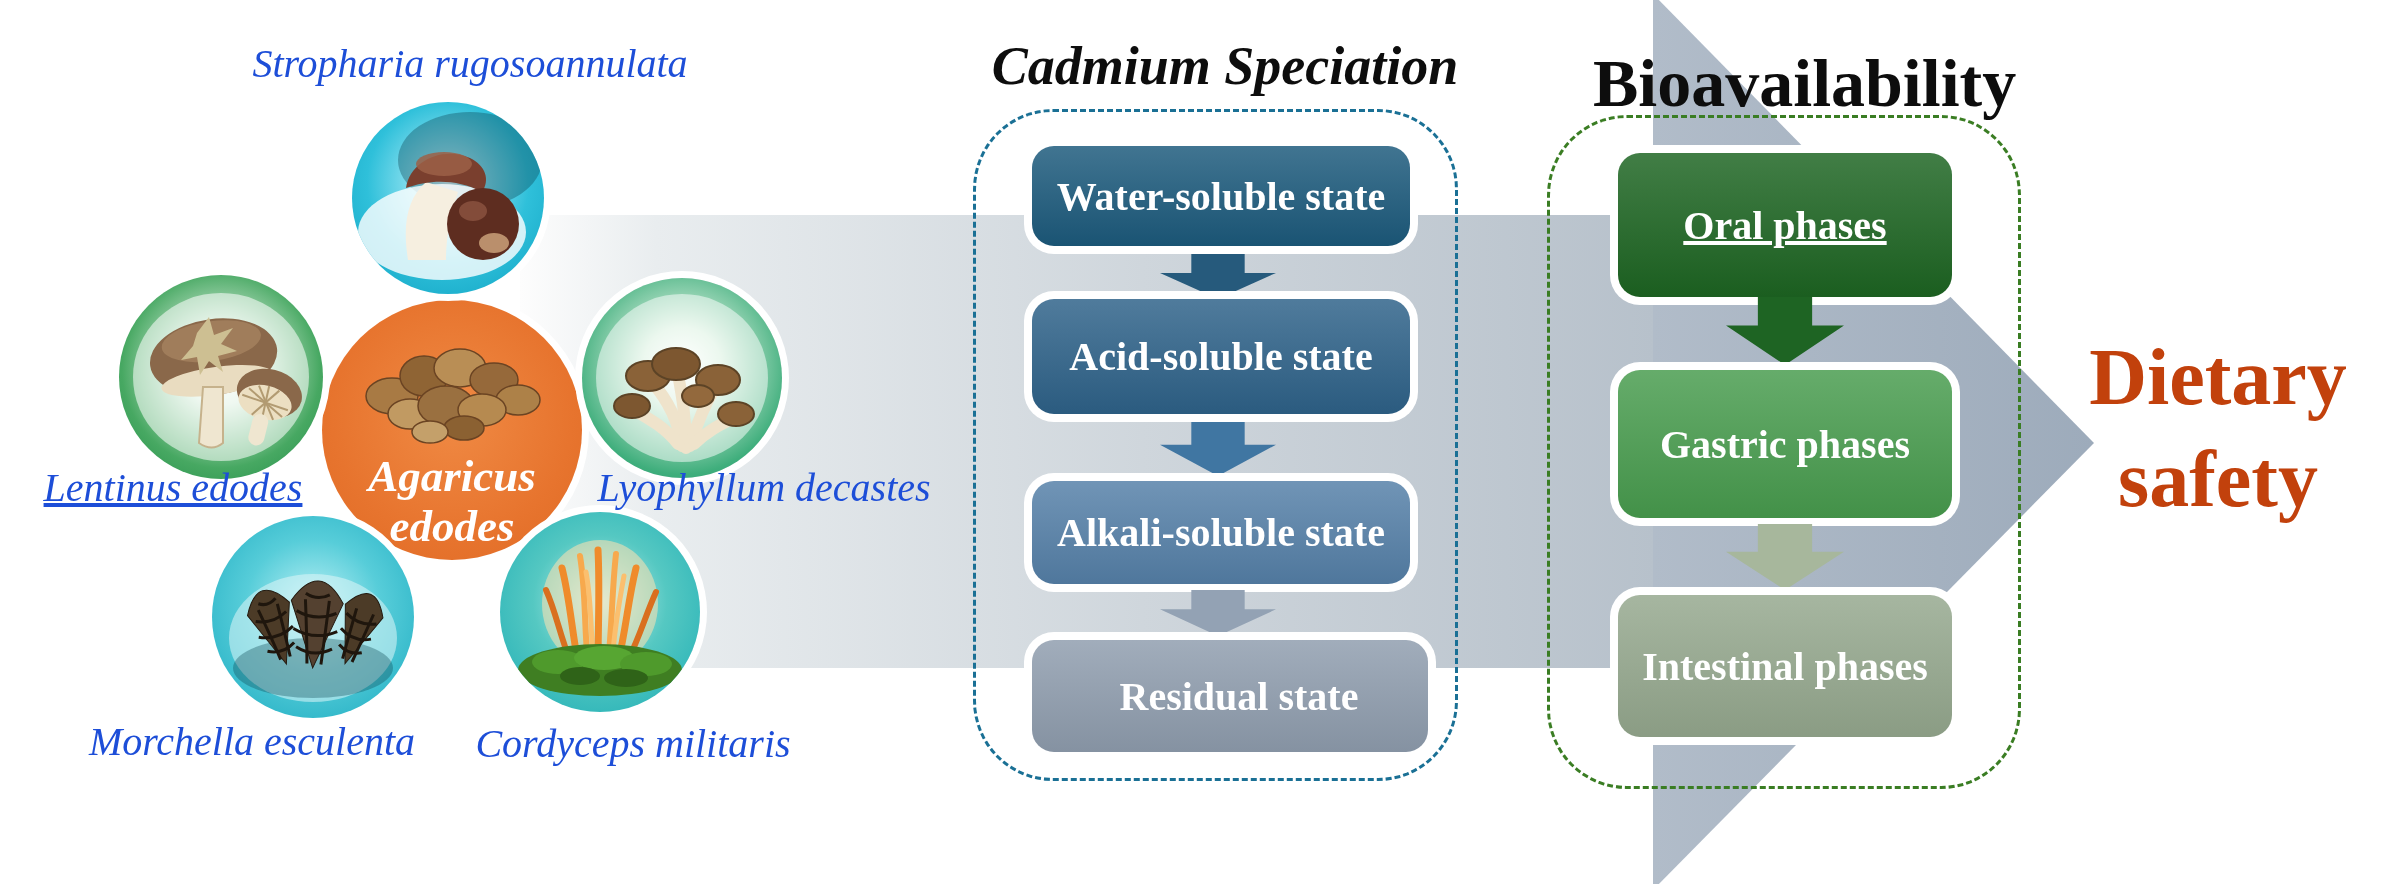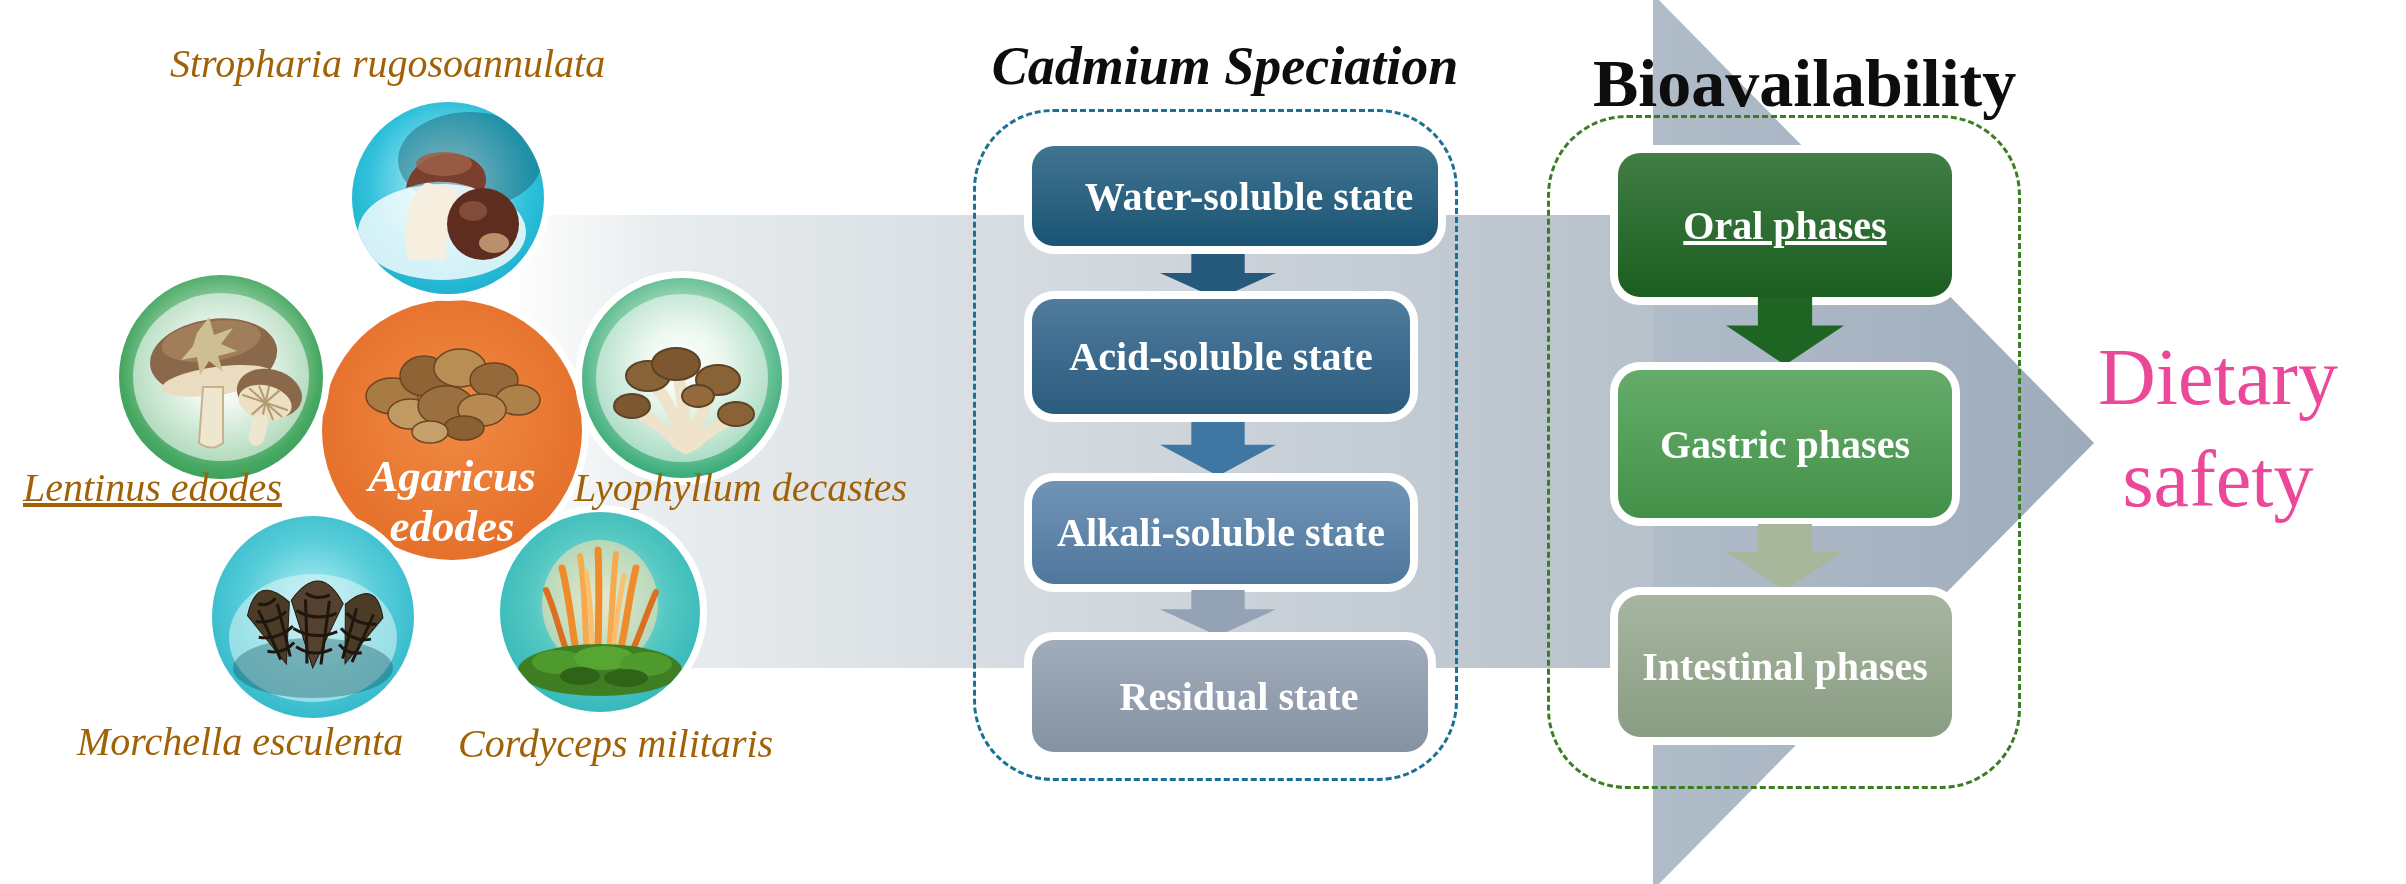--- a/index.html
+++ b/index.html
@@ -22,42 +22,42 @@
   #title-bio{left:1593px;top:48px;width:400px;font-size:68px;}
   
   .step{
     position:absolute;z-index:2;border-radius:22px;
     box-shadow:0 0 0 8px #ffffff;
     display:flex;align-items:center;justify-content:center;
     color:#ffffff;font-weight:bold;font-size:40px;text-align:center;
     background-image:linear-gradient(180deg, rgba(255,255,255,0.16), rgba(0,0,0,0.07));
   }
   .spec-step{left:1032px;width:378px;}
-  #spec-0{top:146px;height:100px;background-color:#1c5a7c;padding-left:28px;}
+  #spec-0{top:146px;height:100px;background-color:#1c5a7c;}
   #spec-1{top:299px;height:115px;background-color:#2e6289;}
   #spec-2{top:481px;height:103px;background-color:#5580a8;}
   #spec-3{top:640px;height:112px;background-color:#8f9dae;padding-left:18px;}
   .bio-step{left:1618px;width:334px;}
   #bio-0{top:153px;height:144px;background-color:#1d6522;text-decoration:underline;}
   #bio-1{top:370px;height:148px;background-color:#489c4e;}
   #bio-2{top:595px;height:142px;background-color:#95a88e;}
   
   .fat-arrow{
     position:absolute;z-index:2;
     clip-path:polygon(27% 0, 73% 0, 73% 42%, 100% 42%, 50% 100%, 0 42%, 27% 42%);
   }
   #sarr-0{left:1160px;top:254px;width:116px;height:45px;background:#265a7c;}
   #sarr-1{left:1160px;top:422px;width:116px;height:54px;background:#4076a2;}
   #sarr-2{left:1160px;top:590px;width:116px;height:46px;background:#93a2b4;}
   #barr-0{left:1726px;top:297px;width:118px;height:68px;background:#1e6423;}
   #barr-1{left:1726px;top:524px;width:118px;height:66px;background:#a7b79c;}
   
   #outcome{
     position:absolute;z-index:3;left:2030px;top:326px;width:376px;
-    text-align:center;font-weight:normal;color:#ec4899;font-size:80px;line-height:1.28;
+    text-align:center;font-weight:bold;color:#c2410c;font-size:80px;line-height:1.28;
   }
   
   .shroom{
     position:absolute;border-radius:50%;box-shadow:0 0 0 7px #ffffff;overflow:hidden;
   }
   .shroom svg{display:block;width:100%;height:100%;}
   #c-stropharia{left:352px;top:102px;width:192px;height:192px;z-index:3;
     background:radial-gradient(circle at 50% 42%, #e9fbff 0%, #9fe7f4 16%, #2fc0da 55%, #0fa2c2 100%);}
   #c-lentinus{left:119px;top:275px;width:204px;height:204px;z-index:3;
     background:radial-gradient(circle at 50% 46%, #ffffff 0%, #dcf0e0 24%, #47a862 66%, #1f8a45 100%);}
@@ -70,22 +70,22 @@
   #c-cordyceps{left:500px;top:512px;width:200px;height:200px;z-index:3;
     background:radial-gradient(circle at 50% 45%, #c8f2ef 0%, #55c8c2 45%, #1bacb4 100%);}
   
   #agaricus-text{
     position:absolute;left:322px;top:440px;width:260px;z-index:3;
     text-align:center;color:#ffffff;font-weight:bold;font-style:italic;
     font-size:45px;line-height:1.1;margin-top:12px;
   }
   
   .species-label{
-    position:absolute;z-index:4;font-style:italic;color:#a16207;
-    text-align:left;font-size:40px;white-space:nowrap;
+    position:absolute;z-index:4;font-style:italic;color:#1d4ed8;
+    text-align:center;font-size:40px;white-space:nowrap;
   }
   #l-stropharia{left:170px;top:40px;width:600px;}
   #l-lentinus{left:23px;top:464px;width:300px;text-decoration:underline;}
   #l-lyophyllum{left:574px;top:464px;width:380px;}
   #l-morchella{left:77px;top:718px;width:350px;}
   #l-cordyceps{left:458px;top:720px;width:350px;}
 </style>
 </head>
 <body>
 

